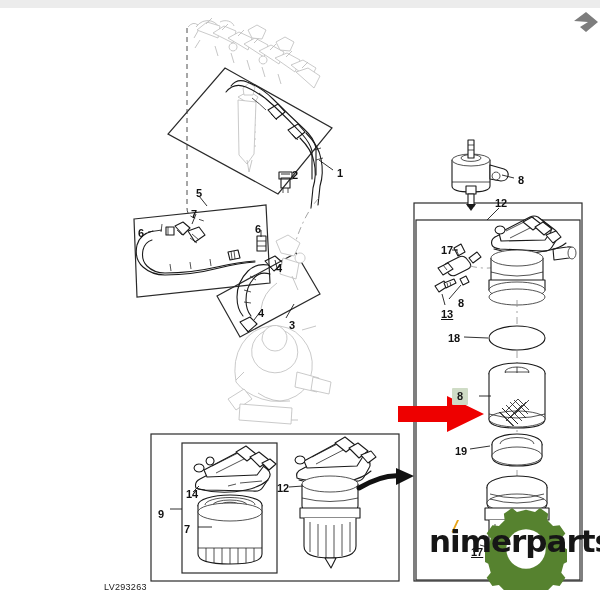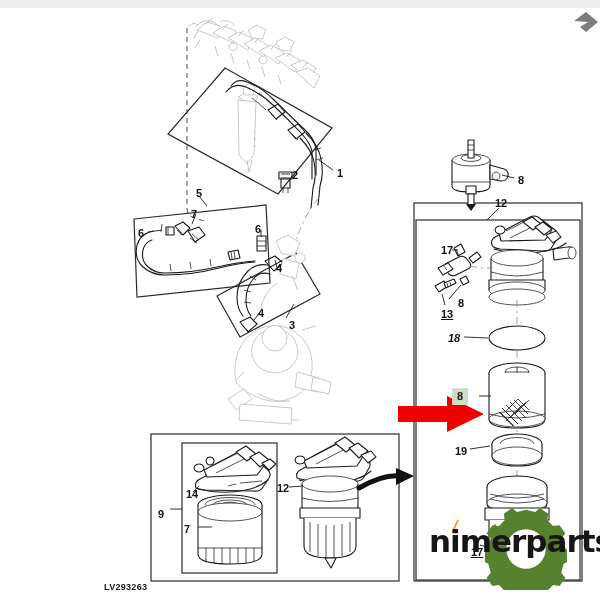--- a/index.html
+++ b/index.html
@@ -24,21 +24,21 @@
   }
   .callout.hl{
     background:#cfdcc6;color:#1b1b1b;
     padding:3px 5px 3px 5px;border-radius:1px;font-size:11px;
   }
 
   
   .partno{
     position:absolute;left:104px;top:582px;
     font-family:"Liberation Sans",sans-serif;
-    font-weight:bold;font-size:9px;letter-spacing:0.3px;color:#1a1a1a;
+    font-weight:normal;font-size:9px;letter-spacing:0.3px;color:#1a1a1a;
   }
 
   
   .watermark{position:absolute;left:429px;top:500px;width:171px;height:90px;}
   .wm-gear{position:absolute;left:56px;top:8px;width:82px;height:82px;}
   .wm-text{
     position:absolute;left:0px;top:26px;width:171px;
     font-family:"DejaVu Sans",sans-serif;font-weight:bold;
     font-size:31px;letter-spacing:-1px;color:#161616;line-height:1;
   }
@@ -368,21 +368,21 @@
   <div class="callout" style="left:158px;top:509px;">9</div>
   <div class="callout" style="left:186px;top:489px;">14</div>
   <div class="callout" style="left:184px;top:524px;">7</div>
   <div class="callout" style="left:495px;top:198px;">12</div>
   <div class="callout" style="left:277px;top:483px;">12</div>
   <div class="callout" style="left:441px;top:309px;text-decoration:underline;">13</div>
   <div class="callout" style="left:458px;top:298px;">8</div>
   <div class="callout" style="left:441px;top:245px;">17</div>
   <div class="callout hl" style="left:452px;top:388px;">8</div>
   <div class="callout" style="left:471px;top:547px;text-decoration:underline;">17</div>
-  <div class="callout" style="left:448px;top:333px;font-style:italic;">18</div>
+  <div class="callout" style="left:448px;top:333px;">18</div>
   <div class="callout" style="left:455px;top:446px;">19</div>
 
   <div class="partno">LV293263</div>
 
   <div class="watermark">
     <svg class="wm-gear" viewBox="0 0 100 100" xmlns="http://www.w3.org/2000/svg">
       <path fill="#56822f" d="M50 2 l11 3 l6 -5 l10 7 l-1 8 l7 7 l8 -1 l7 10 l-5 6 l3 11 l7 4 l0 12 l-7 4 l-3 11 l5 6 l-7 10 l-8 -1 l-7 7 l1 8 l-10 7 l-6 -5 l-11 3 l-11 -3 l-6 5 l-10 -7 l1 -8 l-7 -7 l-8 1 l-7 -10 l5 -6 l-3 -11 l-7 -4 l0 -12 l7 -4 l3 -11 l-5 -6 l7 -10 l8 1 l7 -7 l-1 -8 l10 -7 l6 5 z"></path>
       <circle cx="50" cy="50" r="24" fill="#ffffff"></circle>
     </svg>
     <svg class="wm-tick" viewBox="0 0 10 14" xmlns="http://www.w3.org/2000/svg">

